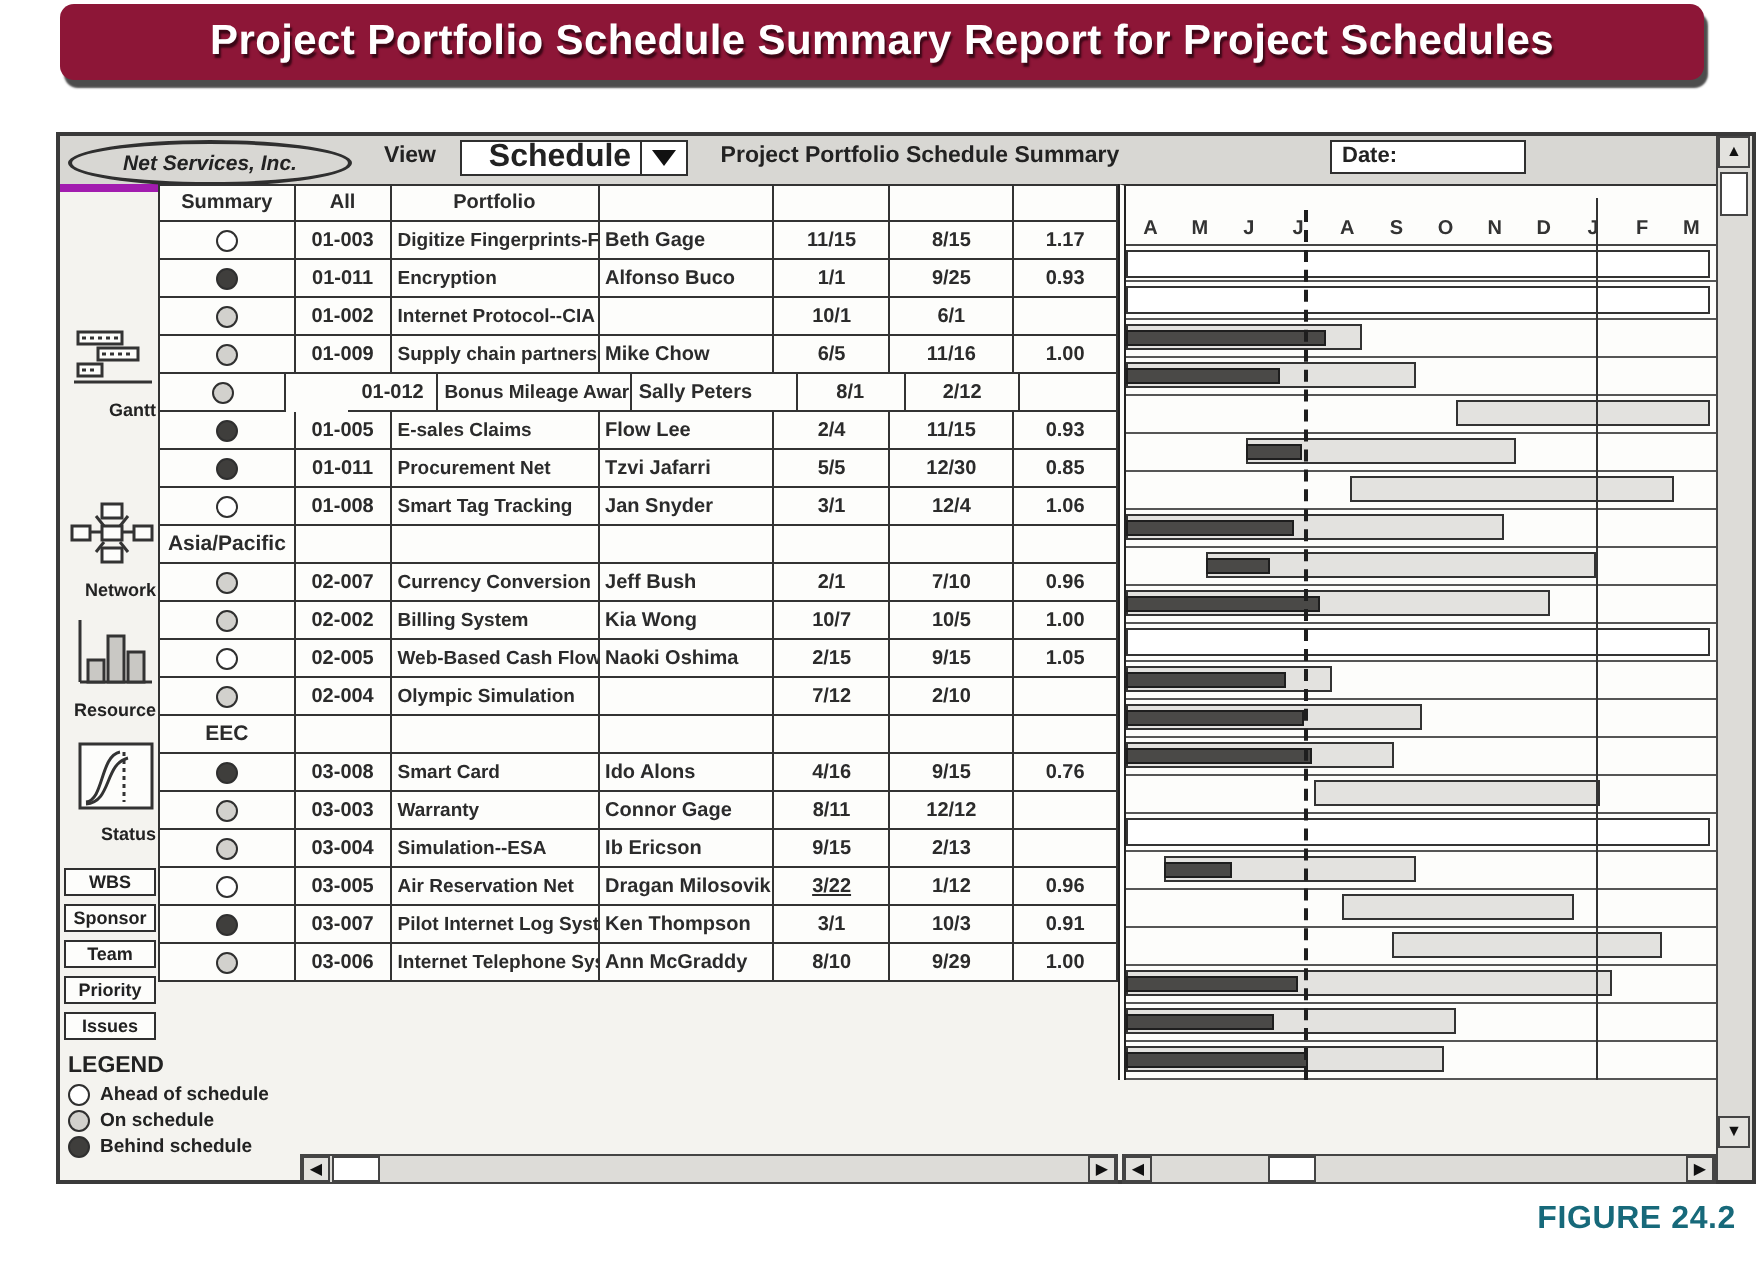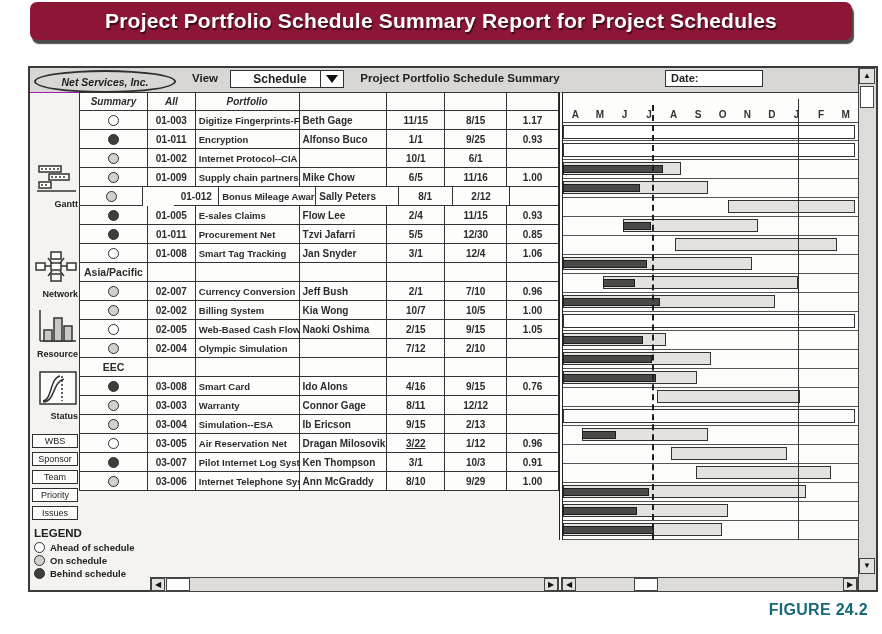--- a/index.html
+++ b/index.html
@@ -12,28 +12,28 @@
           display:flex;align-items:center;justify-content:center;}
   .banner span{color:#ffffff;font-size:21px;font-weight:bold;letter-spacing:.2px;
                text-shadow:1px 2px 1px #3a0716;}
 
   
   .app{position:absolute;left:28px;top:66px;width:850px;height:526px;background:#f4f3ef;
        border:2px solid #3a3a3a;box-sizing:border-box;}
 
   
   .toolbar{position:absolute;left:0;top:0;width:828px;height:24px;background:#d8d7d3;
-           border-bottom:1px solid #a21caf;}
+           border-bottom:4px solid #a21caf;}
   .logo{position:absolute;left:4px;top:2px;width:138px;height:19px;border:2px solid #2f2f2f;
         border-radius:50%;display:flex;align-items:center;justify-content:center;
         font-size:10.5px;font-weight:bold;font-style:italic;color:#222;background:transparent;}
   .view-label{position:absolute;left:162px;top:4px;font-size:11.5px;font-weight:bold;color:#222;}
   .dropdown{position:absolute;left:200px;top:2px;width:100px;height:18px;background:#fff;
             border:1.5px solid #2f2f2f;box-sizing:border-box;display:flex;align-items:center;
-            justify-content:center;font-size:12px;font-weight:bold;color:#222;cursor:default;}
+            justify-content:center;font-size:16px;font-weight:bold;color:#222;cursor:default;}
   .drop-arrow{position:absolute;left:290px;top:2px;width:24px;height:18px;background:#fff;
               border:1.5px solid #2f2f2f;box-sizing:border-box;display:flex;align-items:center;
               justify-content:center;}
   .drop-arrow .tri{width:0;height:0;border-left:6px solid transparent;border-right:6px solid transparent;
                    border-top:8px solid #111;}
   .win-title{position:absolute;left:300px;top:4px;width:260px;text-align:center;font-size:11.5px;
              font-weight:bold;color:#222;}
   .date-box{position:absolute;left:635px;top:2px;width:98px;height:17px;background:#fff;
             border:1.5px solid #2f2f2f;box-sizing:border-box;font-size:11px;font-weight:bold;
             color:#222;padding:1px 0 0 5px;}
@@ -47,21 +47,21 @@
   .vscroll .up{position:absolute;left:0;top:0;}
   .vscroll .dn{position:absolute;left:0;top:490px;}
   .vscroll .vthumb{position:absolute;left:1px;top:18px;width:14px;height:22px;background:#fff;
                    border:1px solid #444;box-sizing:border-box;}
 
   
   .sidebar{position:absolute;left:0;top:24px;width:49px;height:485px;}
   .side-item{position:absolute;left:2px;width:46px;text-align:right;cursor:default;}
   .side-item .lbl{font-size:9px;font-weight:bold;color:#222;display:block;margin-top:1px;}
   .side-btn{position:absolute;left:2px;width:46px;height:14px;background:#fdfdfb;
-            border:1.5px solid #2f2f2f;box-sizing:border-box;font-size:9px;font-weight:normal;
+            border:1.5px solid #2f2f2f;box-sizing:border-box;font-size:9px;font-weight:bold;
             color:#222;display:flex;align-items:center;justify-content:center;cursor:default;}
 
   
   .legend{position:absolute;left:4px;top:459px;width:150px;}
   .legend .title{font-size:11.5px;font-weight:bold;color:#222;margin-bottom:3px;}
   .legend .item{display:flex;align-items:center;margin-bottom:2px;}
   .legend .item span{font-size:9.5px;font-weight:bold;color:#222;margin-left:5px;}
 
   .dot{width:11px;height:11px;border-radius:50%;border:1.5px solid #2f2f2f;box-sizing:border-box;}
   .dot.ahead{background:#ffffff;}
@@ -72,21 +72,21 @@
   .tbl{position:absolute;left:49px;top:24px;width:480px;background:#fdfdfb;
        border-left:1.5px solid #333;border-top:1.5px solid #333;box-sizing:border-box;}
   .trow{display:flex;}
   .cell{border-right:1px solid #333;border-bottom:1px solid #333;box-sizing:border-box;
         font-size:10px;font-weight:bold;color:#2b2b2b;overflow:hidden;white-space:nowrap;
         display:flex;align-items:center;}
   .cell.center{justify-content:center;text-align:center;}
   .cell.left{padding-left:3px;}
   .hdr .cell{height:30px;font-size:10px;line-height:1.1;justify-content:center;text-align:center;
              white-space:normal;}
-  .sumrow .cell{height:18px;font-style:italic;}
+  .sumrow .cell{height:18px;}
   .body-row .cell{height:19px;}
   .body-row .cell.desc{font-size:9.5px;}
   .grp .cell{height:19px;font-size:10.5px;}
 
   
   .gantt{position:absolute;left:529px;top:24px;width:299px;background:#fdfdfb;
          border-left:4px double #222;border-top:1.5px solid #333;box-sizing:border-box;}
   .g-inner{position:relative;width:295px;margin:0;}
   .months{display:flex;height:30px;align-items:flex-end;border-bottom:1px solid #444;
           box-sizing:border-box;}

